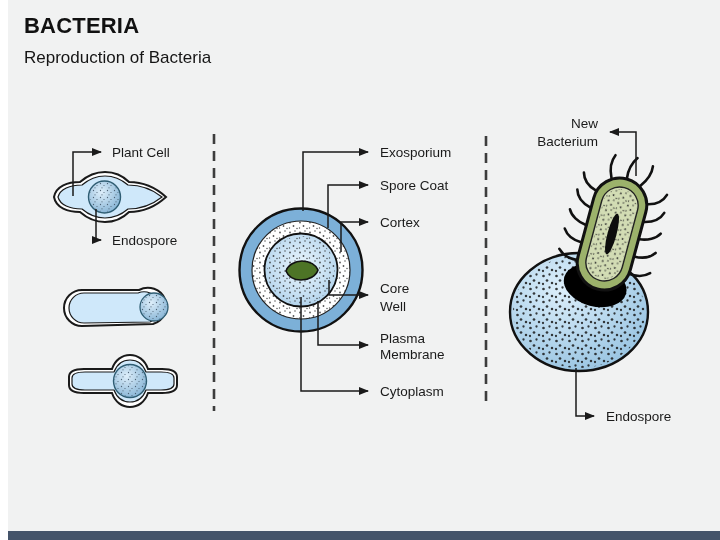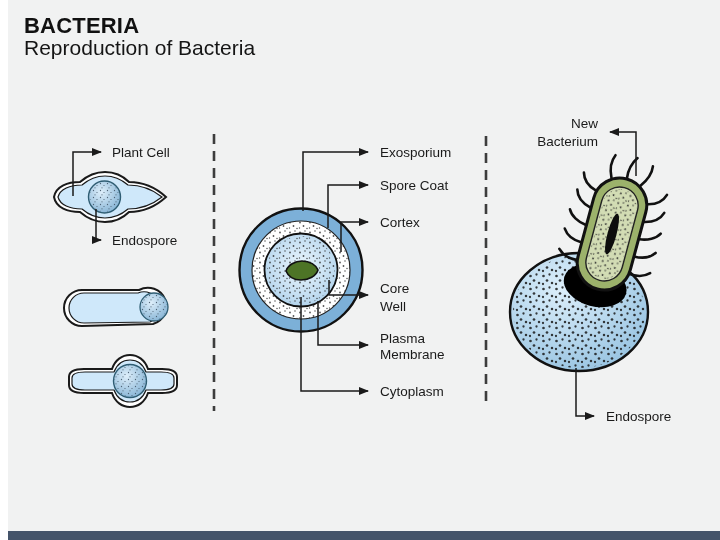--- a/index.html
+++ b/index.html
@@ -10,22 +10,22 @@
     overflow:hidden;
     font-family:"Liberation Sans", sans-serif;
     margin-left:8px;
   }
   .title{
     position:absolute;left:16px;top:13px;
     font-size:22px;font-weight:bold;color:#111;
     letter-spacing:.2px;
   }
   .subtitle{
-    position:absolute;left:16px;top:36px;
-    font-size:21px;color:#151515;
+    position:absolute;left:16px;top:48px;
+    font-size:17px;color:#151515;
   }
   .bottom-bar{
     position:absolute;left:0;bottom:0;
     width:720px;height:9px;
     background:#44546a;
   }
   svg{position:absolute;left:0;top:0;}
   text{
     font-family:"Liberation Sans", sans-serif;
     font-size:13.5px;fill:#1a1a1a;

